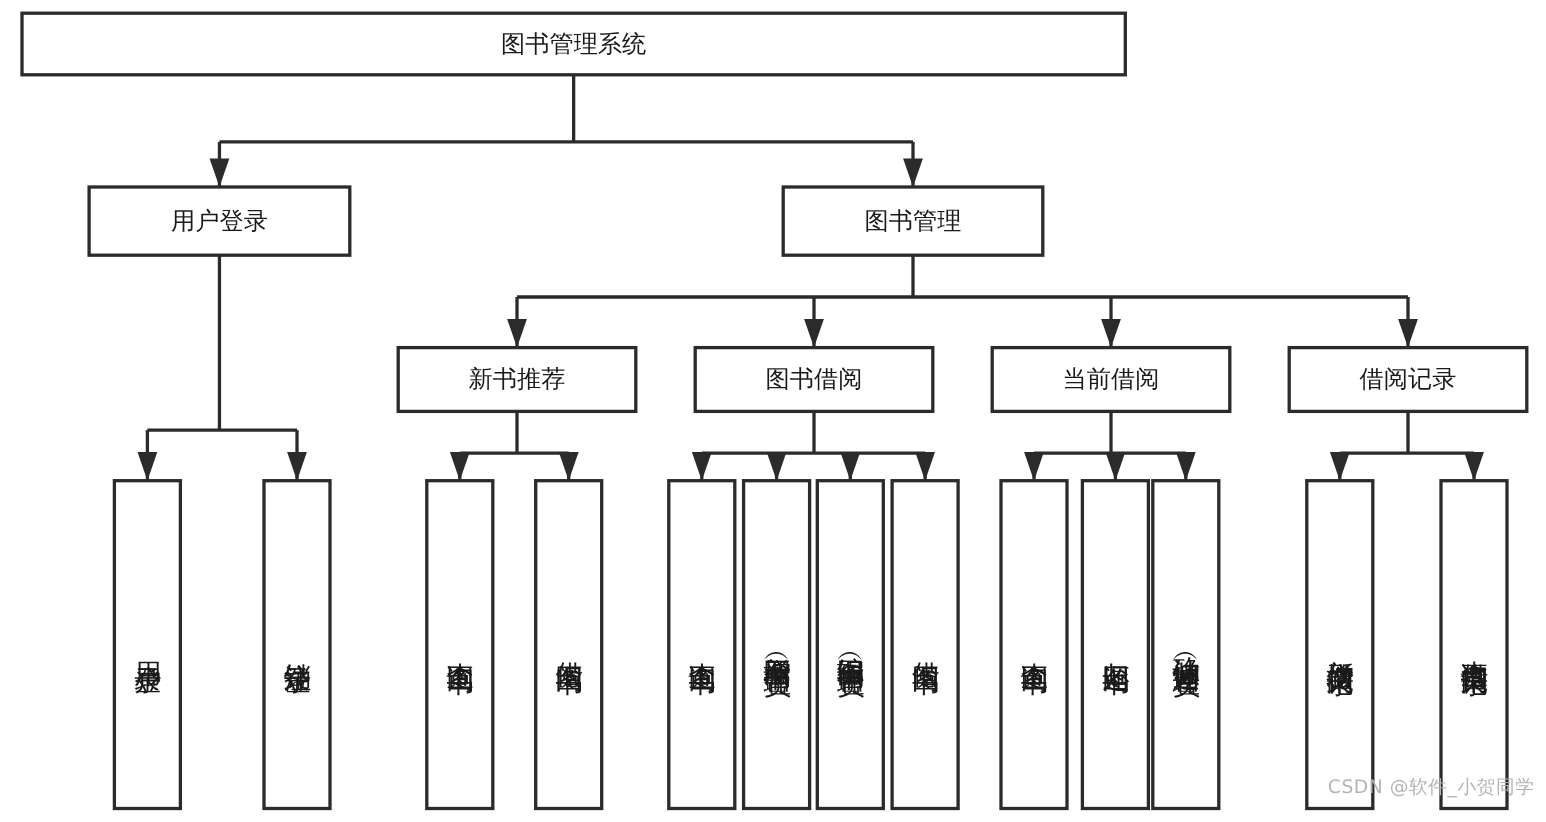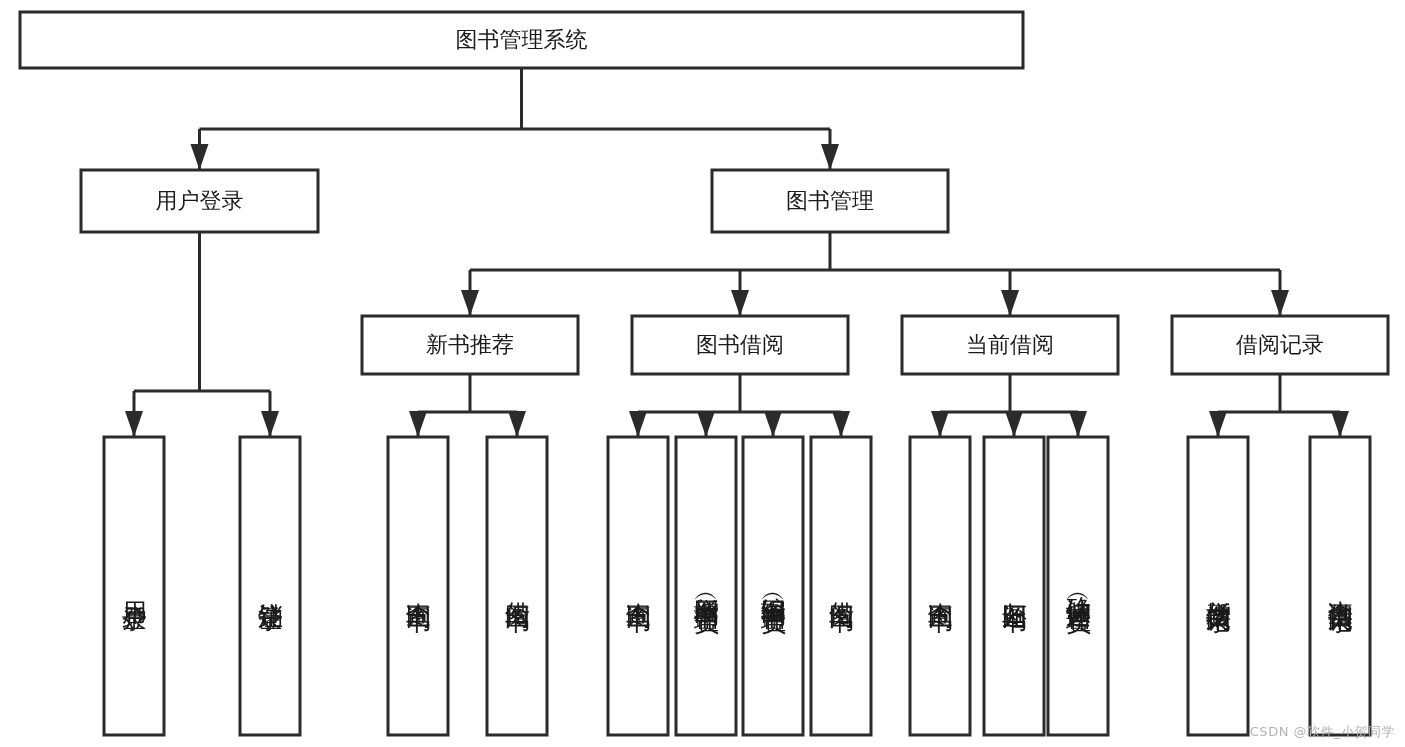--- a/index.html
+++ b/index.html
@@ -63,23 +63,23 @@
     font-size: 25px;
     line-height: 1.12;
     letter-spacing: 2px;
     color: #1a1a1a;
     white-space: nowrap;
     text-align: center;
   }
   .watermark {
     position: absolute;
     right: 10px;
-    bottom: 6px;
-    font-family: "DejaVu Sans", "Liberation Sans", sans-serif;
-    font-size: 13px;
+    bottom: 20px;
+    font-family: "DejaVu Sans", "Liberation Sans", sans-serif;
+    font-size: 17px;
     color: #b4b4b4;
     white-space: nowrap;
     letter-spacing: 0.5px;
   }
 </style>
 </head>
 <body>
 
 <div id="diagram-root">
 

